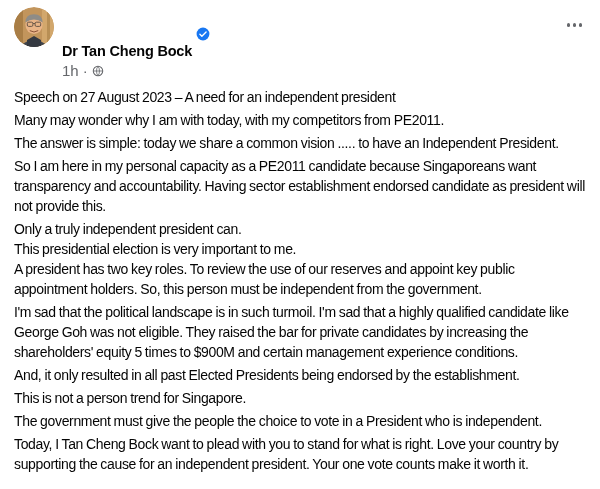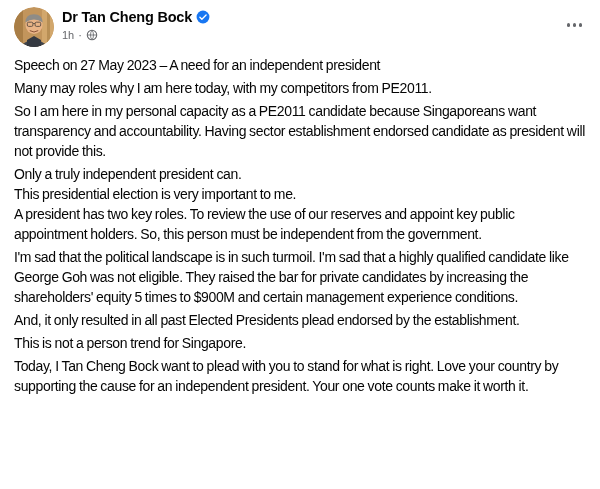--- a/index.html
+++ b/index.html
@@ -41,29 +41,30 @@
     gap: 4px;
   }
   .author-name {
     font-size: 14.5px;
     font-weight: 700;
     letter-spacing: -0.2px;
     color: #050505;
     text-decoration: none;
     cursor: pointer;
     white-space: nowrap;
+    margin-top: 34px;
   }
   .verified-badge { display: inline-flex; align-items: center; }
   .verified-badge svg { display: block; }
   .meta-row {
     display: flex;
     align-items: center;
     gap: 4px;
     margin-top: 3px;
-    font-size: 11px;
+    font-size: 15px;
     color: #65676b;
   }
   .timestamp {
     color: #65676b;
     text-decoration: none;
     cursor: pointer;
   }
   .meta-separator { color: #65676b; }
   .globe-icon { display: inline-flex; align-items: center; margin-top: 1px; }
   .more-btn {
@@ -151,23 +152,25 @@
 
     <button class="more-btn" aria-label="More options">
       <span class="dot-glyph"></span>
       <span class="dot-glyph"></span>
       <span class="dot-glyph"></span>
     </button>
 
   </div>
 
   <div class="post-text">
-      <div class="paragraph">Speech on 27 May 2023 – A need for an independent president</div>
-      <div class="paragraph">Many may roles why I am here today, with my competitors from PE2011.</div>
+      <div class="paragraph">Speech on 27 August 2023 – A need for an independent president</div>
+      <div class="paragraph">Many may wonder why I am with today, with my competitors from PE2011.</div>
+      <div class="paragraph">The answer is simple: today we share a common vision .....  to have an Independent President.</div>
       <div class="paragraph">So I am here in my personal capacity as a PE2011 candidate because Singaporeans want transparency and accountability. Having sector establishment endorsed candidate as president will not provide this.</div>
       <div class="paragraph">Only a truly independent president can.<br>This presidential election is very important to me.<br>A president has two key roles. To review the use of our reserves and appoint key public appointment holders. So, this person must be independent from the government.</div>
       <div class="paragraph">I'm sad that the political landscape is in such turmoil. I'm sad that a highly qualified candidate like George Goh was not eligible. They raised the bar for private candidates by increasing the shareholders' equity 5 times to $900M and certain management experience conditions.</div>
-      <div class="paragraph">And, it only resulted in all past Elected Presidents plead endorsed by the establishment.</div>
+      <div class="paragraph">And, it only resulted in all past Elected Presidents being endorsed by the establishment.</div>
       <div class="paragraph">This is not a person trend for Singapore.</div>
+      <div class="paragraph">The government must give the people the choice to vote in a President who is independent.</div>
       <div class="paragraph">Today, I Tan Cheng Bock want to plead with you to stand for what is right. Love your country by supporting the cause for an independent president. Your one vote counts make it worth it.</div>
     </div>
 
 </div>
 
 </body></html>

